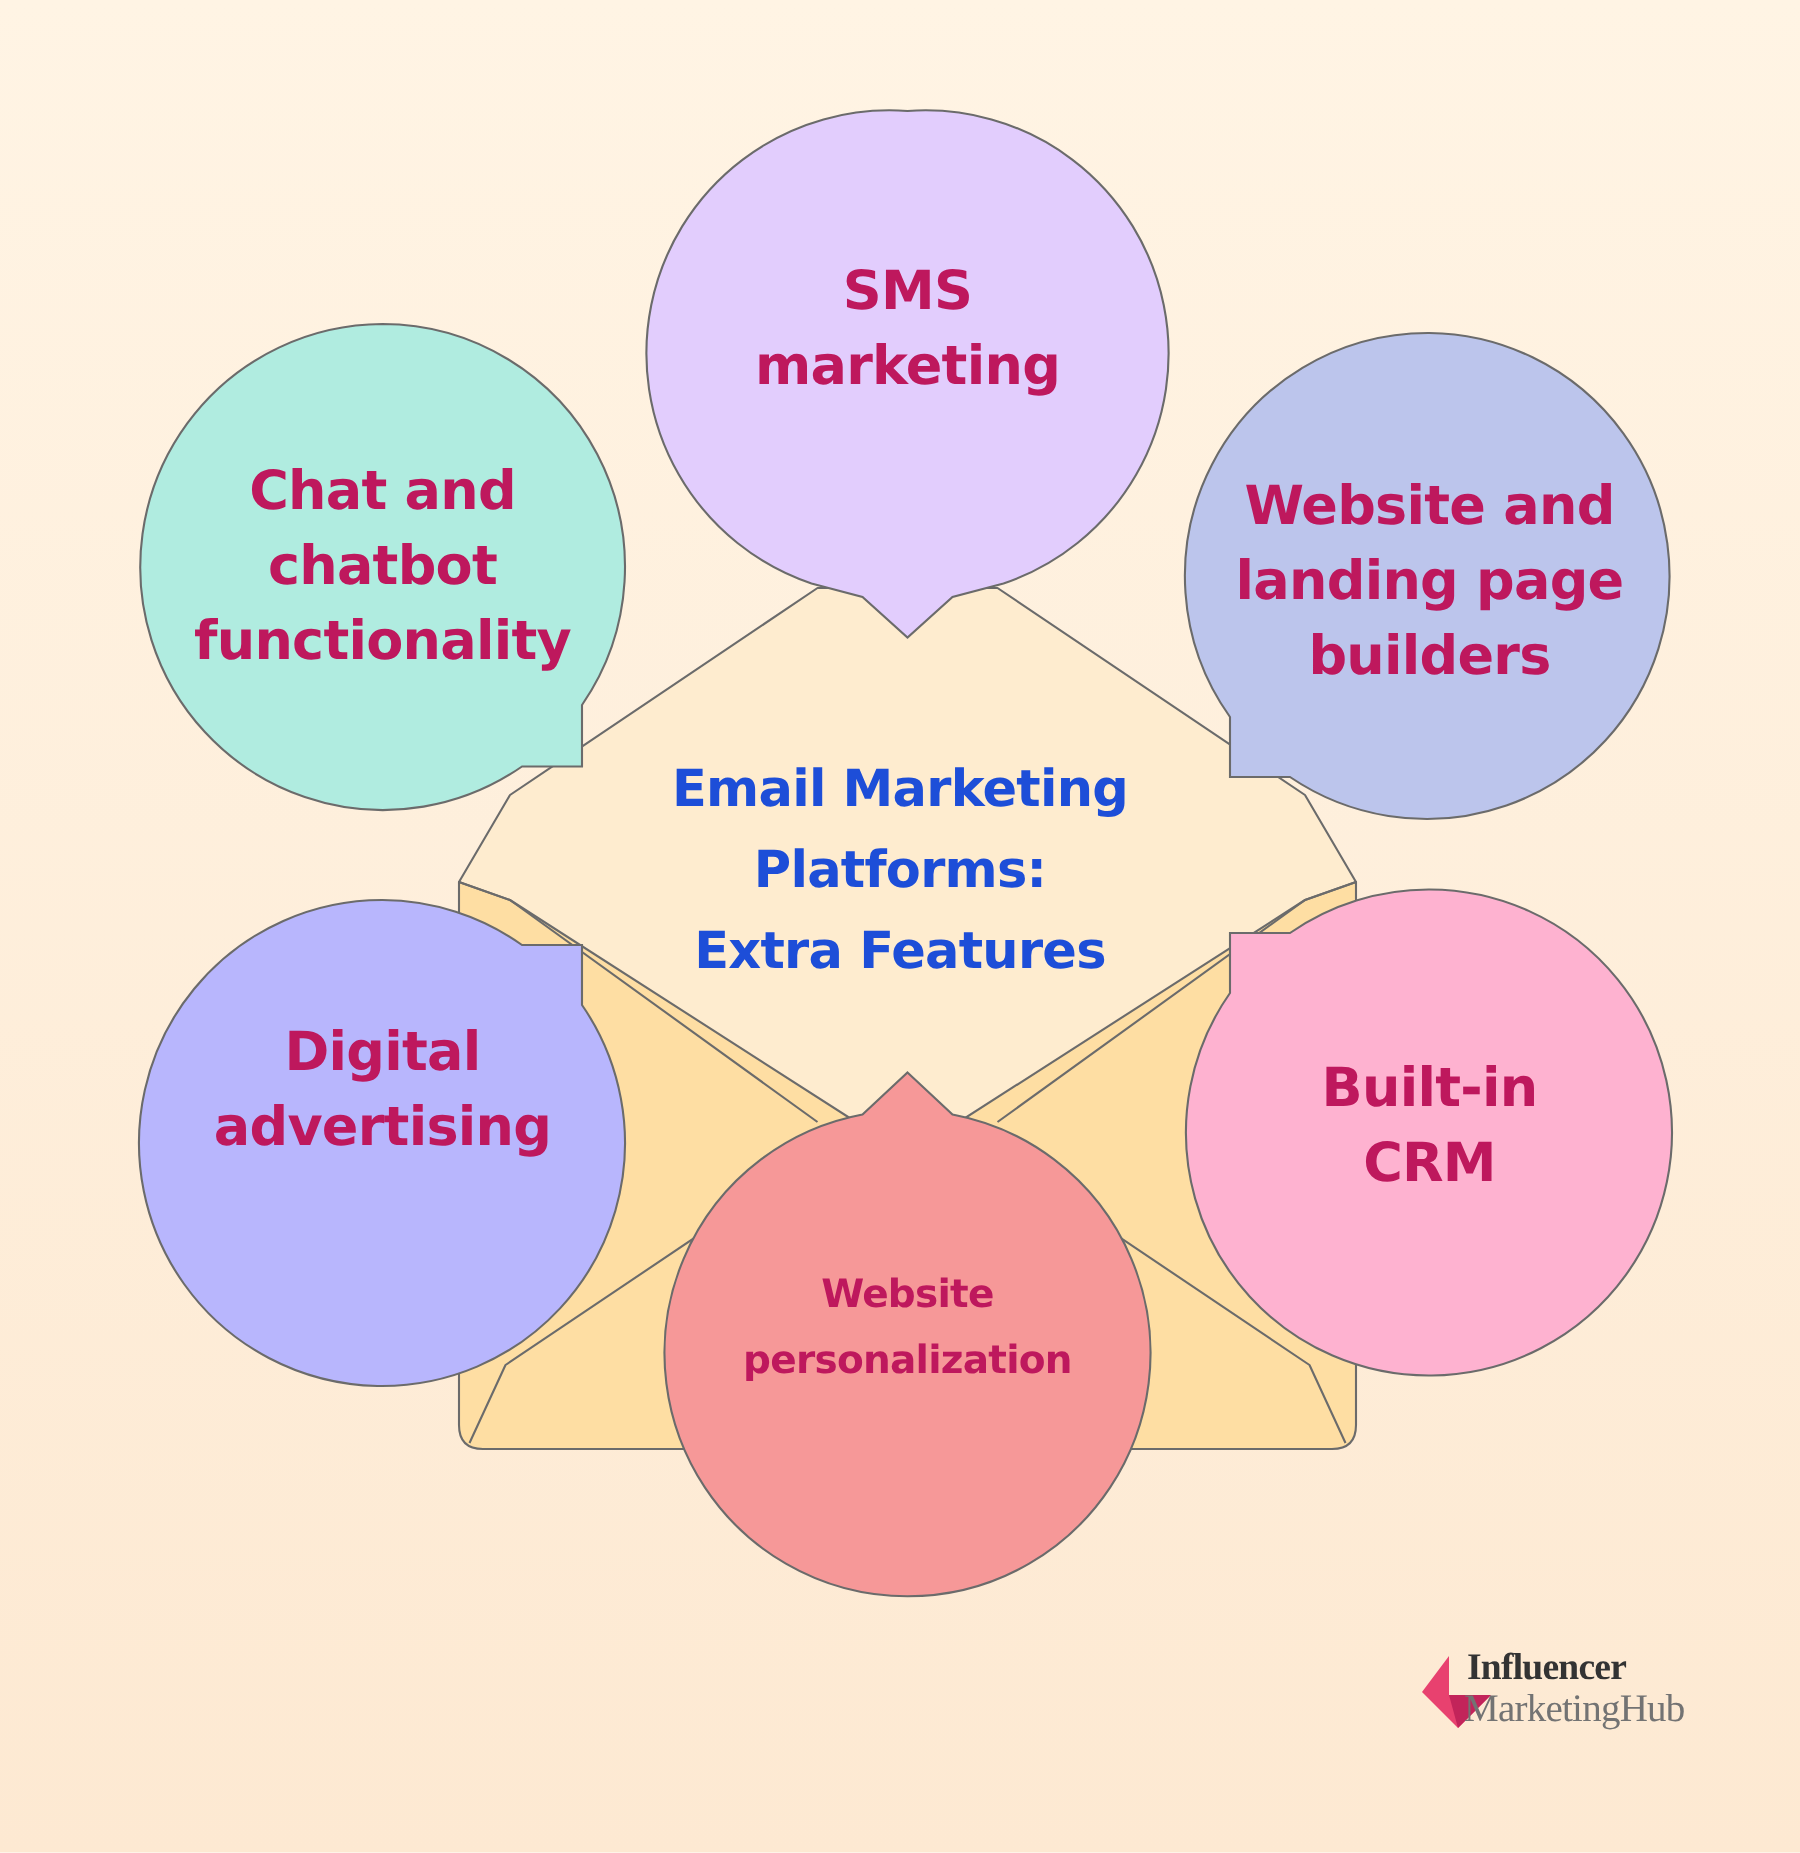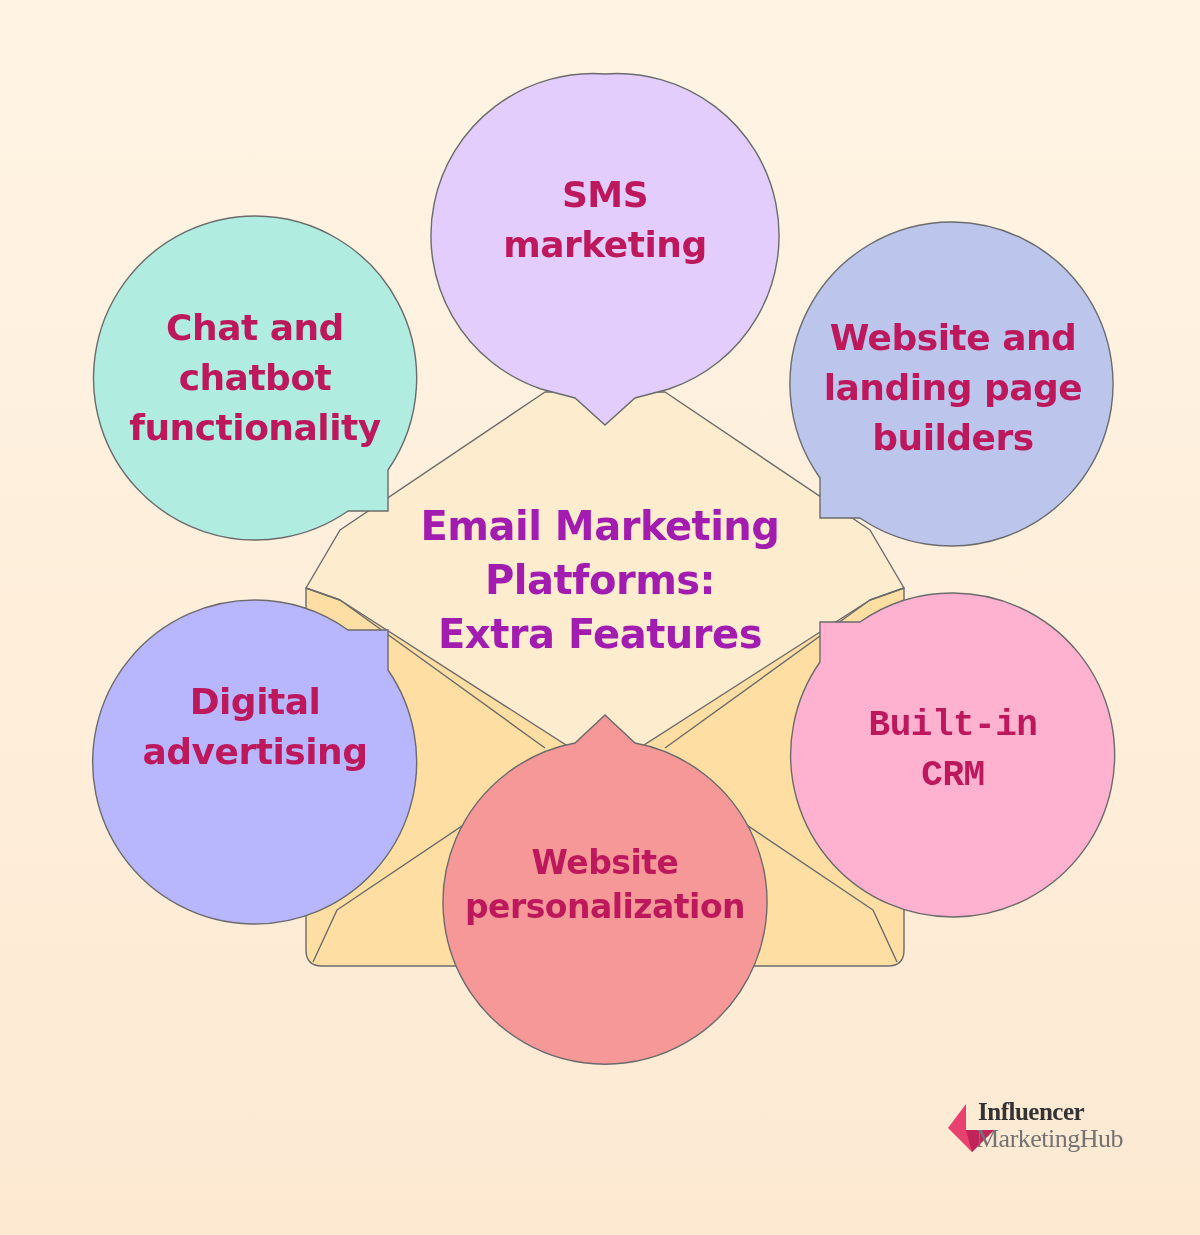--- a/index.html
+++ b/index.html
@@ -1,22 +1,22 @@
 <!DOCTYPE html>
 <html><head>
 <meta charset="utf-8">
 <style>
   html,body{margin:0;padding:0;}
   body{width:1200px;height:1235px;overflow:hidden;background:linear-gradient(180deg,#fff4e4 0%,#fde9d2 100%);font-family:"DejaVu Sans","Liberation Sans",sans-serif;}
   #stage{position:relative;width:1200px;height:1235px;}
   svg#art{position:absolute;left:0;top:0;}
   .lbl{position:absolute;display:flex;align-items:center;justify-content:center;text-align:center;color:#be185d;font-weight:bold;white-space:pre-line;letter-spacing:-0.5px;}
-  .title{color:#a21caf;font-size:40px;line-height:54px;}
+  .title{color:#1d4ed8;font-size:34px;line-height:54px;}
   .bubble-text{font-size:36px;line-height:50px;}
-  .small{font-size:33px;line-height:44px;}
+  .small{font-size:26px;line-height:44px;}
   #logo{position:absolute;left:946px;top:1100px;width:250px;height:56px;font-family:Liberation Serif, serif;}
   #logo .l1{position:absolute;left:32px;top:-2px;font-size:25px;font-weight:bold;color:#333;letter-spacing:-0.5px;}
   #logo .l2{position:absolute;left:30px;top:24px;font-size:26px;color:#737373;letter-spacing:-0.5px;}
 </style>
 </head>
 <body>
 
 <div id="stage">
   <svg id="art" width="1200" height="1235" viewBox="0 0 1200 1235">
 
@@ -48,21 +48,21 @@
 
   <div class="lbl title" style="left:400px;top:497px;width:400px;height:166px;">Email Marketing
 Platforms:
 Extra Features</div>
 
   <div class="lbl bubble-text" style="left:455px;top:165px;width:300px;height:110px;">SMS
 marketing</div>
   <div class="lbl bubble-text" style="left:800px;top:308px;width:306px;height:160px;">Website and
 landing page
 builders</div>
-  <div class="lbl bubble-text" style="left:803px;top:696px;width:300px;height:110px;font-family:Liberation Mono, monospace;">Built-in
+  <div class="lbl bubble-text" style="left:803px;top:696px;width:300px;height:110px;">Built-in
 CRM</div>
   <div class="lbl small" style="left:445px;top:835px;width:320px;height:100px;">Website
 personalization</div>
   <div class="lbl bubble-text" style="left:105px;top:672px;width:300px;height:110px;">Digital
 advertising</div>
   <div class="lbl bubble-text" style="left:100px;top:298px;width:310px;height:160px;">Chat and
 chatbot
 functionality</div>
 
   <div id="logo">

